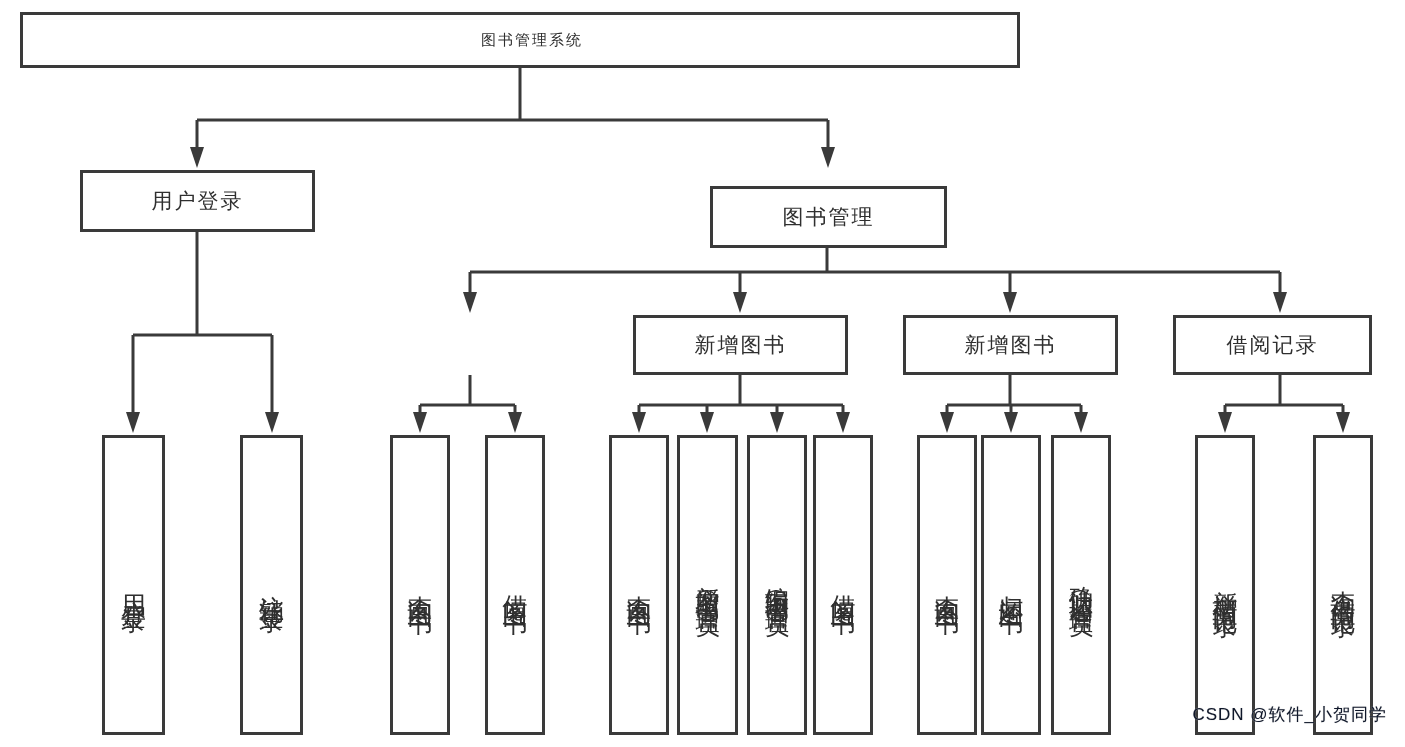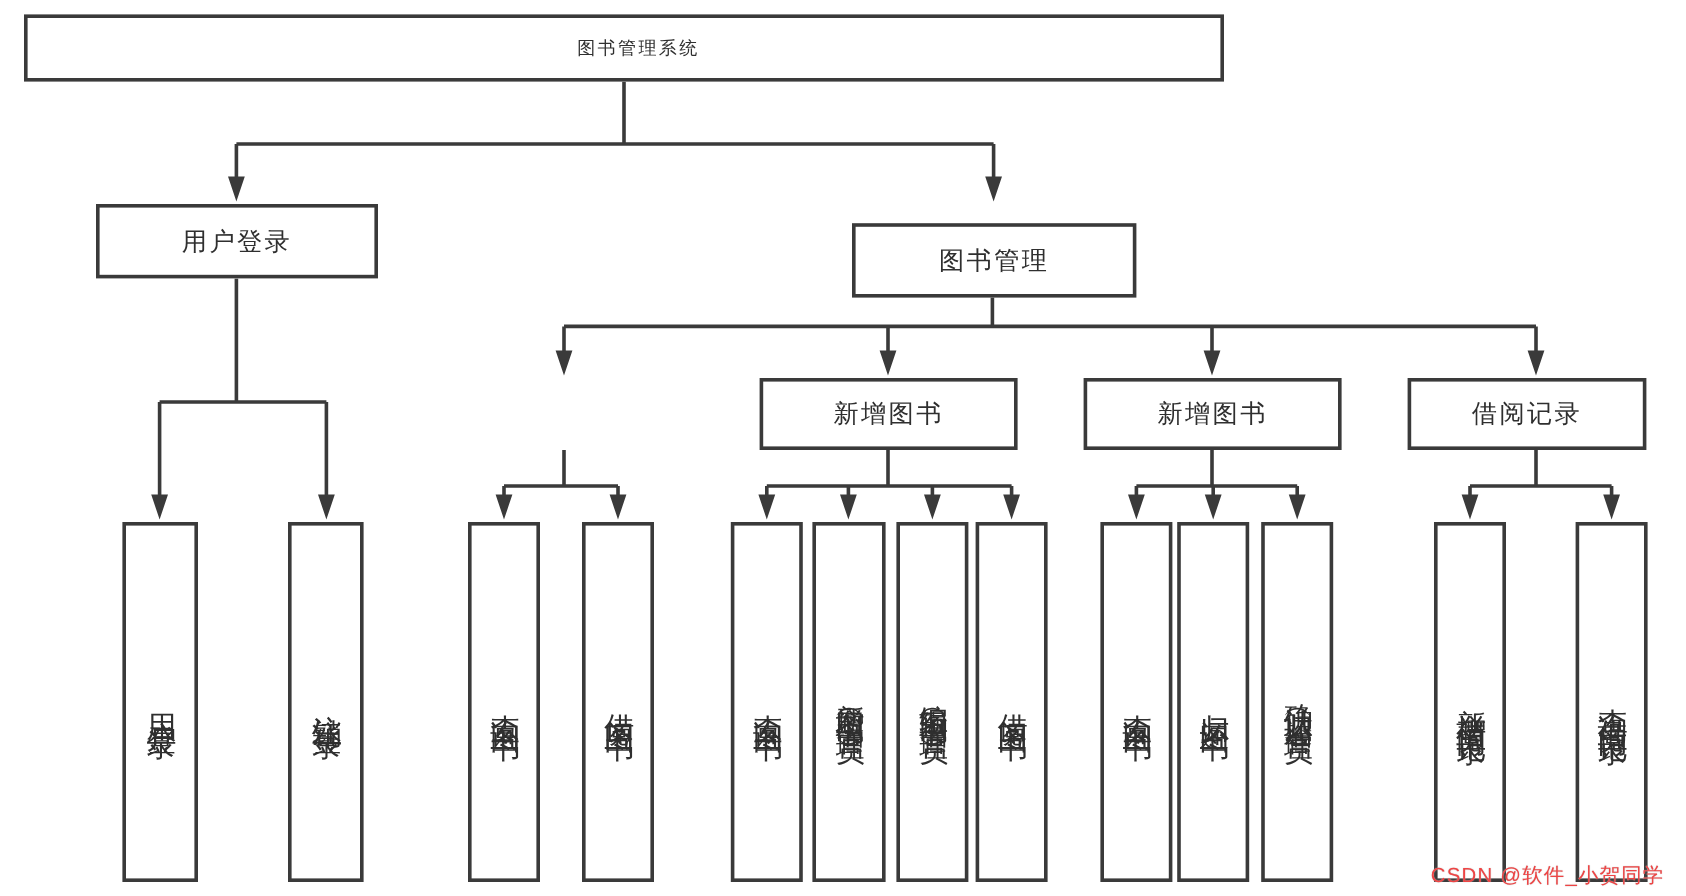--- a/index.html
+++ b/index.html
@@ -32,23 +32,23 @@
     writing-mode: vertical-rl;
     font-size: 25px;
     letter-spacing: 5px;
     line-height: 1;
     white-space: nowrap;
   }
   .v-box.long span { letter-spacing: 4px; font-size: 24px; }
   .watermark {
     position: absolute;
     right: 18px;
-    bottom: 6px;
+    bottom: 21px;
     font-size: 17px;
-    color: #ef4444;
+    color: #0f172a;
     letter-spacing: 1px;
     text-shadow: 0 0 1px #bdbdbd;
   }
 </style>
 </head>
 <body>
 
 <div class="canvas">
 
   <svg class="connectors" viewBox="0 0 1405 747" xmlns="http://www.w3.org/2000/svg" aria-hidden="true">

